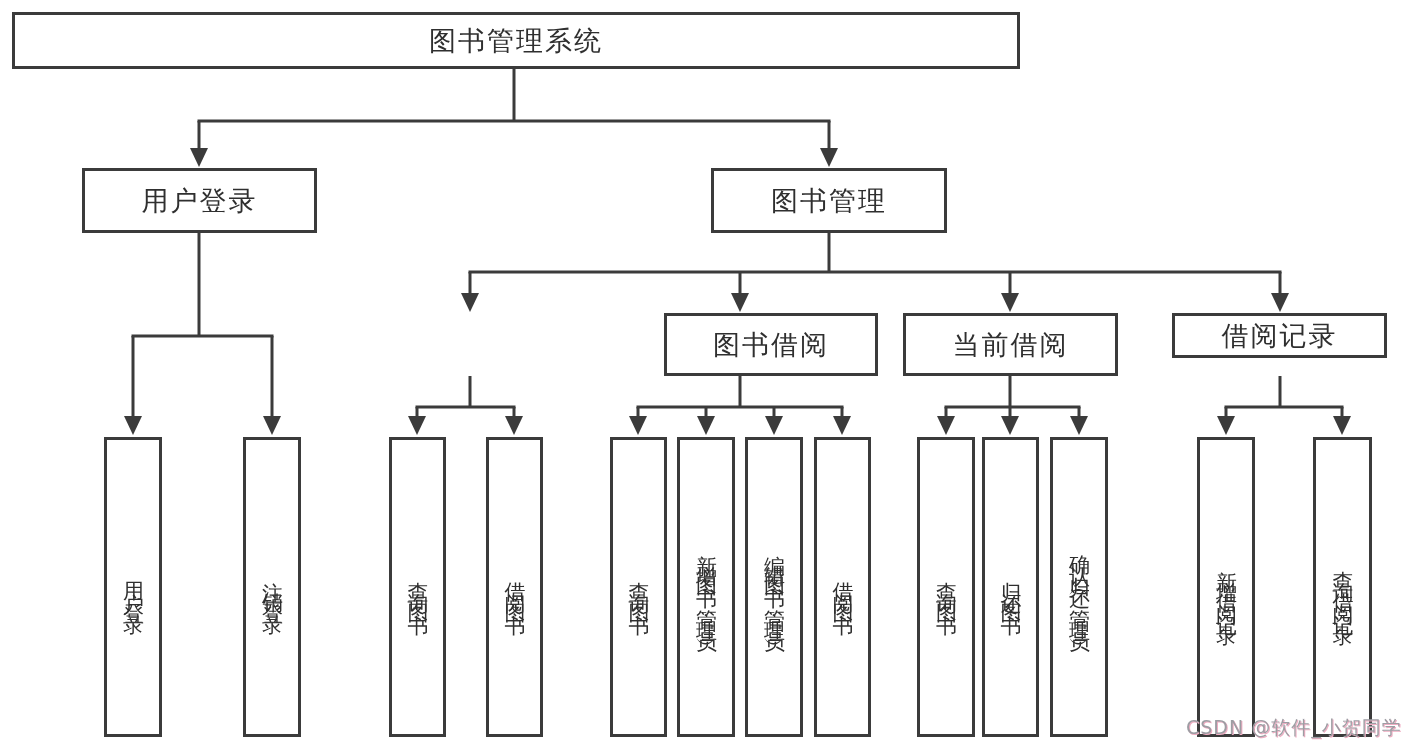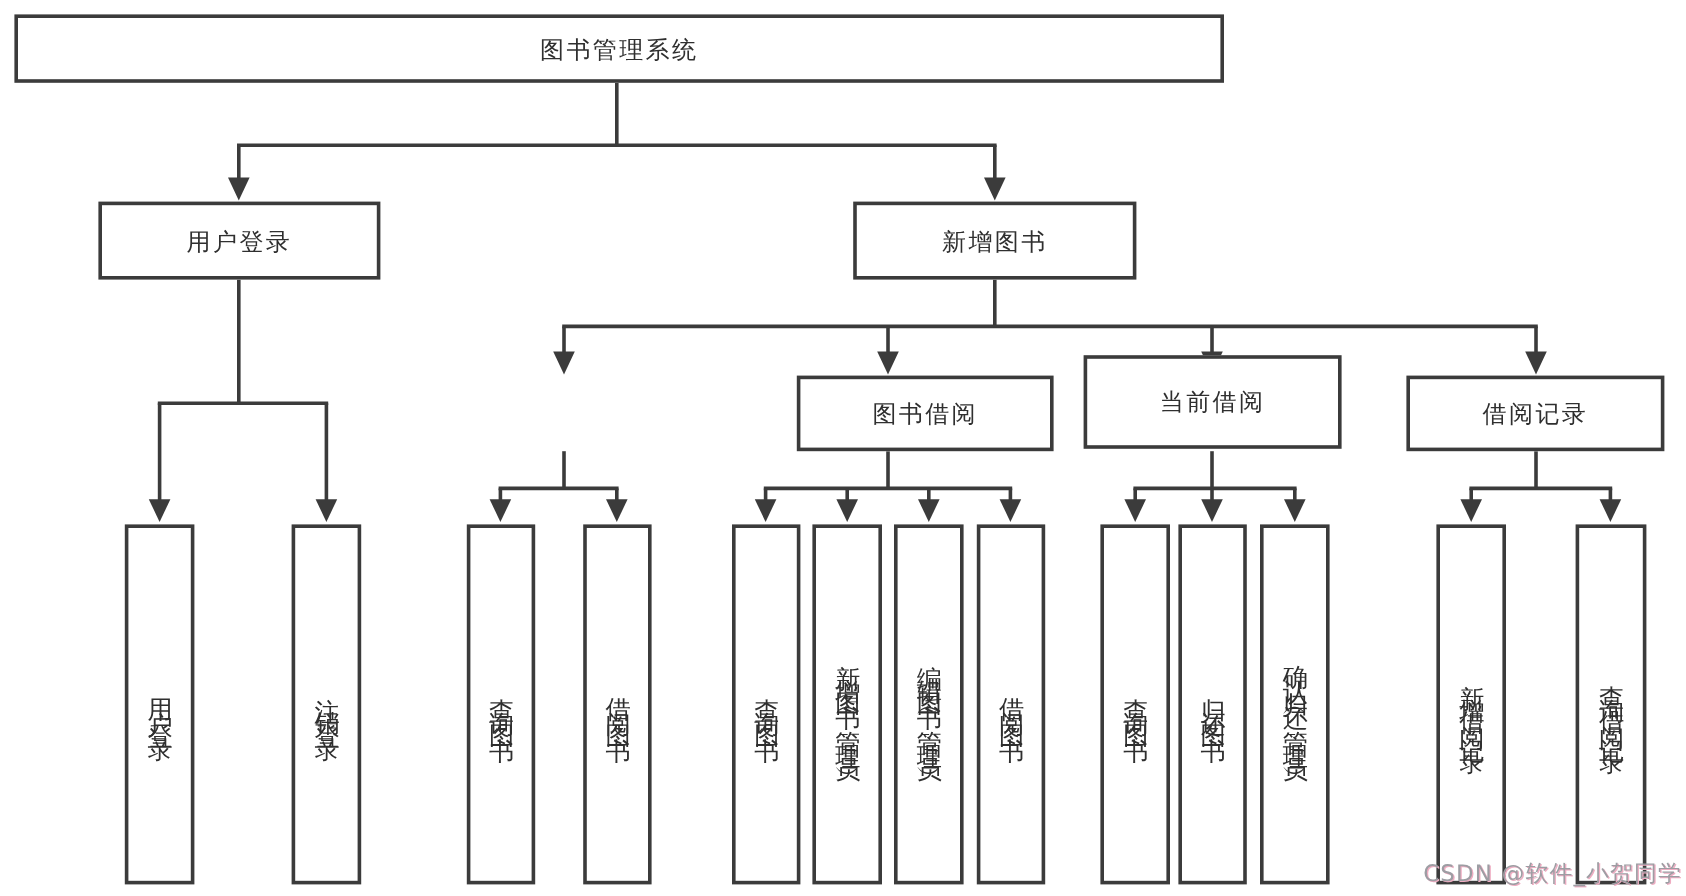--- a/index.html
+++ b/index.html
@@ -23,21 +23,21 @@
   #connectors polygon{fill:var(--line);stroke:none;}
   .node{
     position:absolute;
     box-sizing:border-box;
     border:3px solid var(--line);
     background:#fff;
     display:flex;align-items:center;justify-content:center;
     z-index:2;
   }
   .node.h span{
-    font-size:20px;
+    font-size:27px;
     letter-spacing:2px;
     white-space:nowrap;
     line-height:1;
   }
   .node.v span{
     writing-mode:vertical-rl;
     text-orientation:mixed;
     font-size:21px;
     letter-spacing:11px;
     line-height:1;
@@ -135,30 +135,30 @@
   </svg>
 
   <div class="node h" style="left:12px;top:12px;width:1008px;height:57px">
     <span>图书管理系统</span>
   </div>
 
   <div class="node h" style="left:82px;top:168px;width:235px;height:65px">
     <span>用户登录</span>
   </div>
   <div class="node h" style="left:711px;top:168px;width:236px;height:65px">
-    <span>新增图书</span>
+    <span>图书管理</span>
   </div>
 
   <div class="node h" style="left:664px;top:313px;width:214px;height:63px">
     <span>图书借阅</span>
   </div>
-  <div class="node h" style="left:903px;top:296px;width:215px;height:78px">
+  <div class="node h" style="left:903px;top:313px;width:215px;height:63px">
     <span>当前借阅</span>
   </div>
-  <div class="node h" style="left:1172px;top:313px;width:215px;height:63px">
+  <div class="node h" style="left:1172px;top:313px;width:215px;height:45px">
     <span>借阅记录</span>
   </div>
 
   <div class="node v" style="left:104px;top:437px;width:58px;height:300px">
     <span>用户登录</span>
   </div>
   <div class="node v" style="left:243px;top:437px;width:58px;height:300px">
     <span>注销登录</span>
   </div>
 

